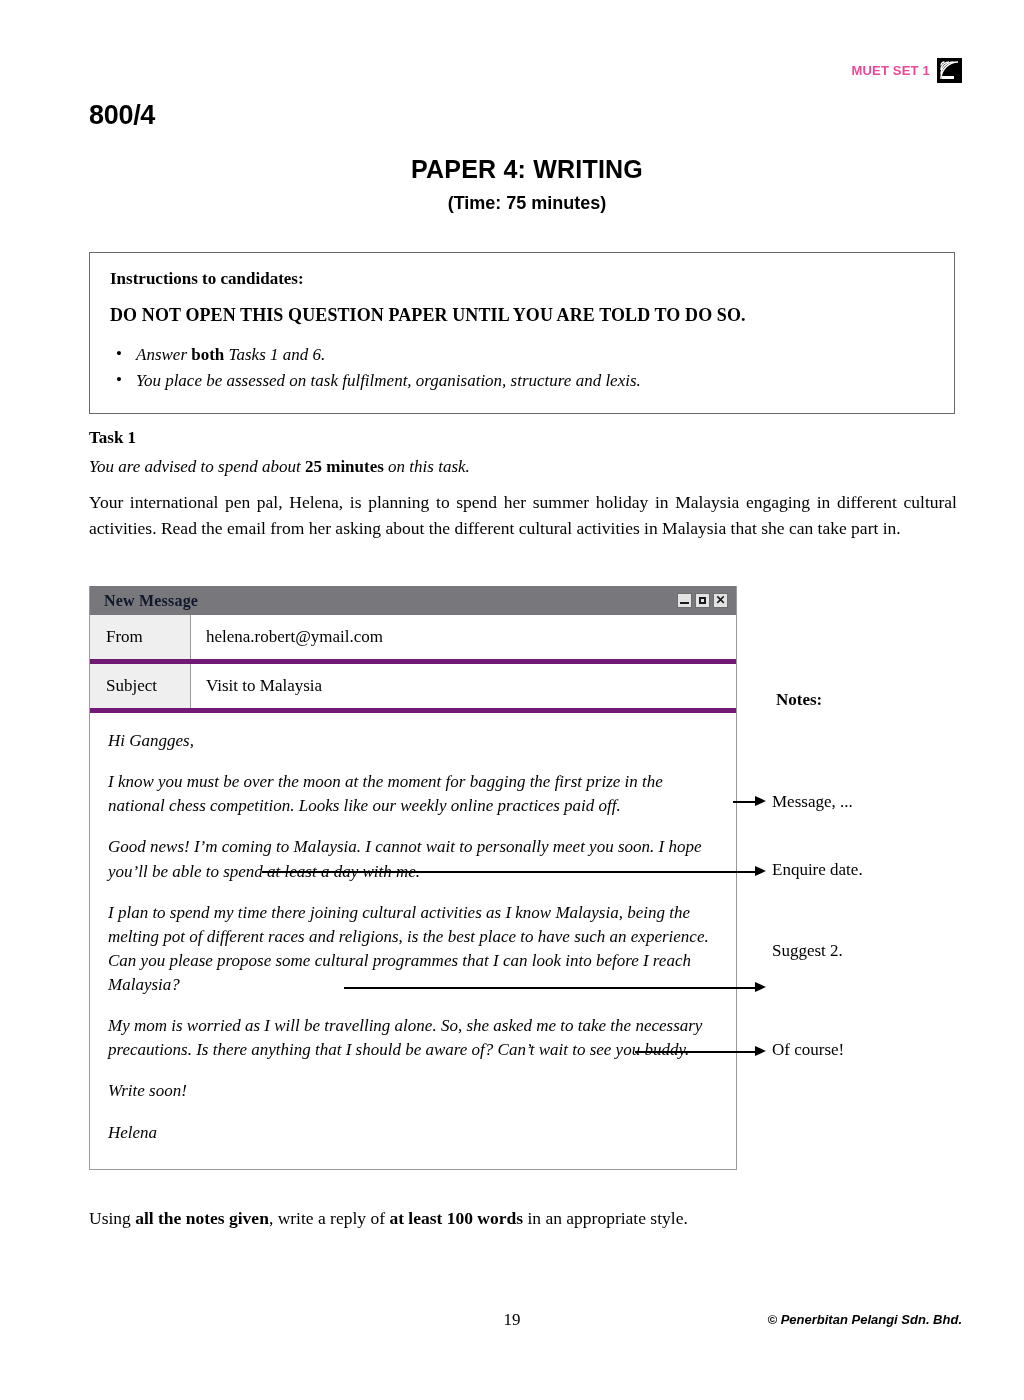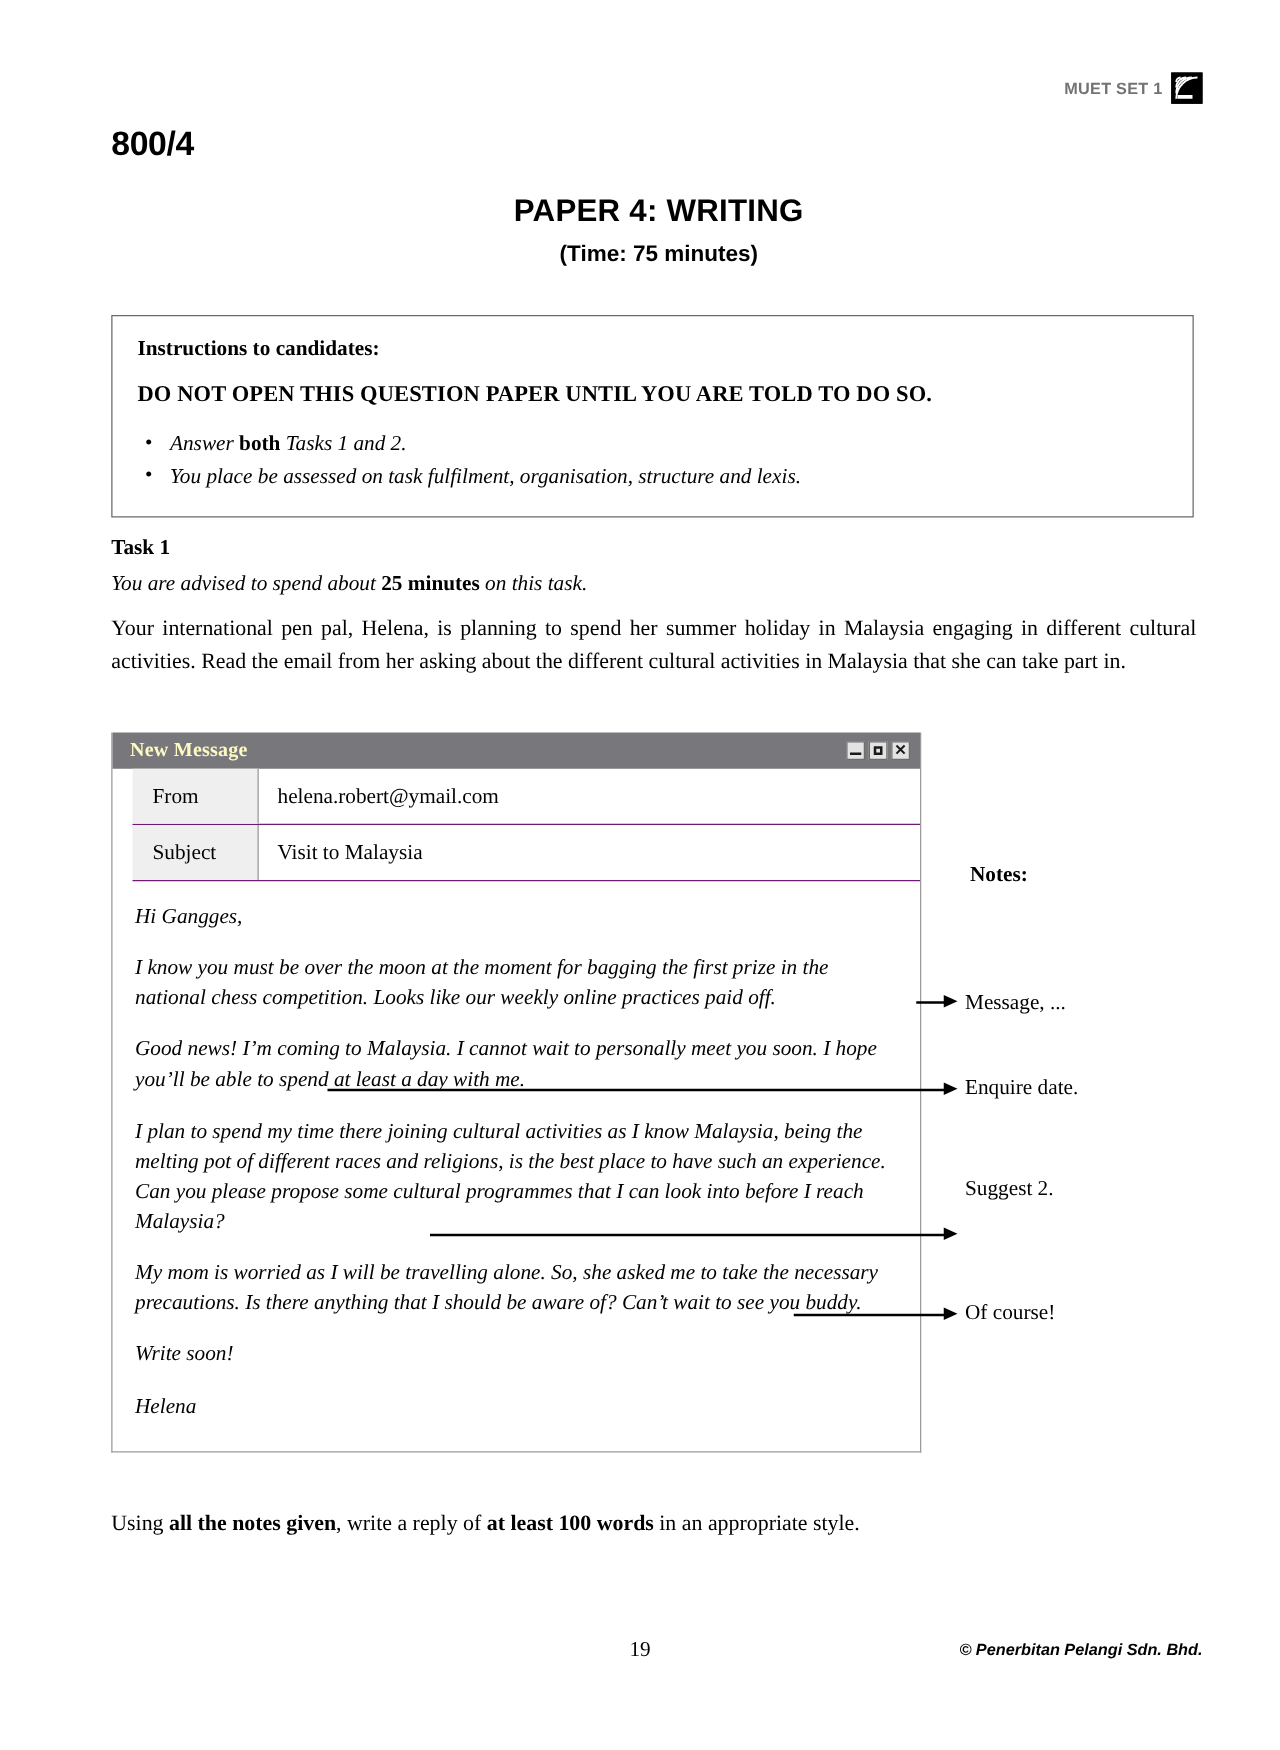--- a/index.html
+++ b/index.html
@@ -23,21 +23,21 @@
     right: 62px;
     display: flex;
     align-items: center;
     gap: 7px;
   }
   .running-header-text {
     font-family: "Liberation Sans", sans-serif;
     font-weight: bold;
     font-size: 13px;
     letter-spacing: 0.2px;
-    color: #737373;
+    color: #ec4899;
   }
   .pelangi-logo {
     width: 25px;
     height: 25px;
     border: 2px solid #000;
     box-sizing: border-box;
     background: #000;
     position: relative;
     overflow: hidden;
   }
@@ -158,21 +158,21 @@
   }
   .email-titlebar {
     background: #78787c;
     height: 29px;
     display: flex;
     align-items: center;
     justify-content: space-between;
     padding: 0 8px 0 14px;
   }
   .email-title {
-    color: #fef9c3;
+    color: #0f172a;
     font-weight: bold;
     font-size: 16px;
     letter-spacing: 0.2px;
   }
   .win-buttons {
     display: flex;
     gap: 3px;
   }
   .win-btn {
     width: 15px;
@@ -198,23 +198,22 @@
     color: #1a1a1a;
     font-family: "Liberation Sans", sans-serif;
     font-size: 12px;
     font-weight: bold;
     line-height: 13px;
     text-align: center;
   }
 
   .email-field-row {
     display: flex;
-    border-bottom: 1px solid #701a75;
+    border-bottom: 5px solid #701a75;
     min-height: 44px;
-    margin-left: 16px;
   }
   .email-field-label {
     width: 101px;
     flex: none;
     background: #efefef;
     border-right: 1px solid #9a9a9a;
     box-sizing: border-box;
     display: flex;
     align-items: center;
     padding-left: 16px;
@@ -339,21 +338,21 @@
 <div class="title-block">
   <div class="paper-title">PAPER 4: WRITING</div>
   <div class="paper-time">(Time: 75 minutes)</div>
 </div>
 
 <div class="instructions-box">
   <div class="instr-heading">Instructions to candidates:</div>
   <div class="instr-caps">DO NOT OPEN THIS QUESTION PAPER UNTIL YOU ARE TOLD TO DO SO.</div>
   <ul class="instr-list">
     <li>
-      <span class="bullet">•</span><span>Answer </span><b>both</b><span> Tasks 1 and 2.</span>
+      <span class="bullet">•</span><span>Answer </span><b>both</b><span> Tasks 1 and 6.</span>
     </li>
     <li>
       <span class="bullet">•</span><span>You place be assessed on task fulfilment, organisation, structure and lexis.</span>
     </li>
   </ul>
 </div>
 
 <div class="task-label">Task 1</div>
 <div class="task-advice"><span>You are advised to spend about </span><b>25 minutes</b><span> on this task.</span></div>
 <div class="task-intro">Your international pen pal, Helena, is planning to spend her summer holiday in Malaysia engaging in different cultural activities. Read the email from her asking about the different cultural activities in Malaysia that she can take part in.</div>

